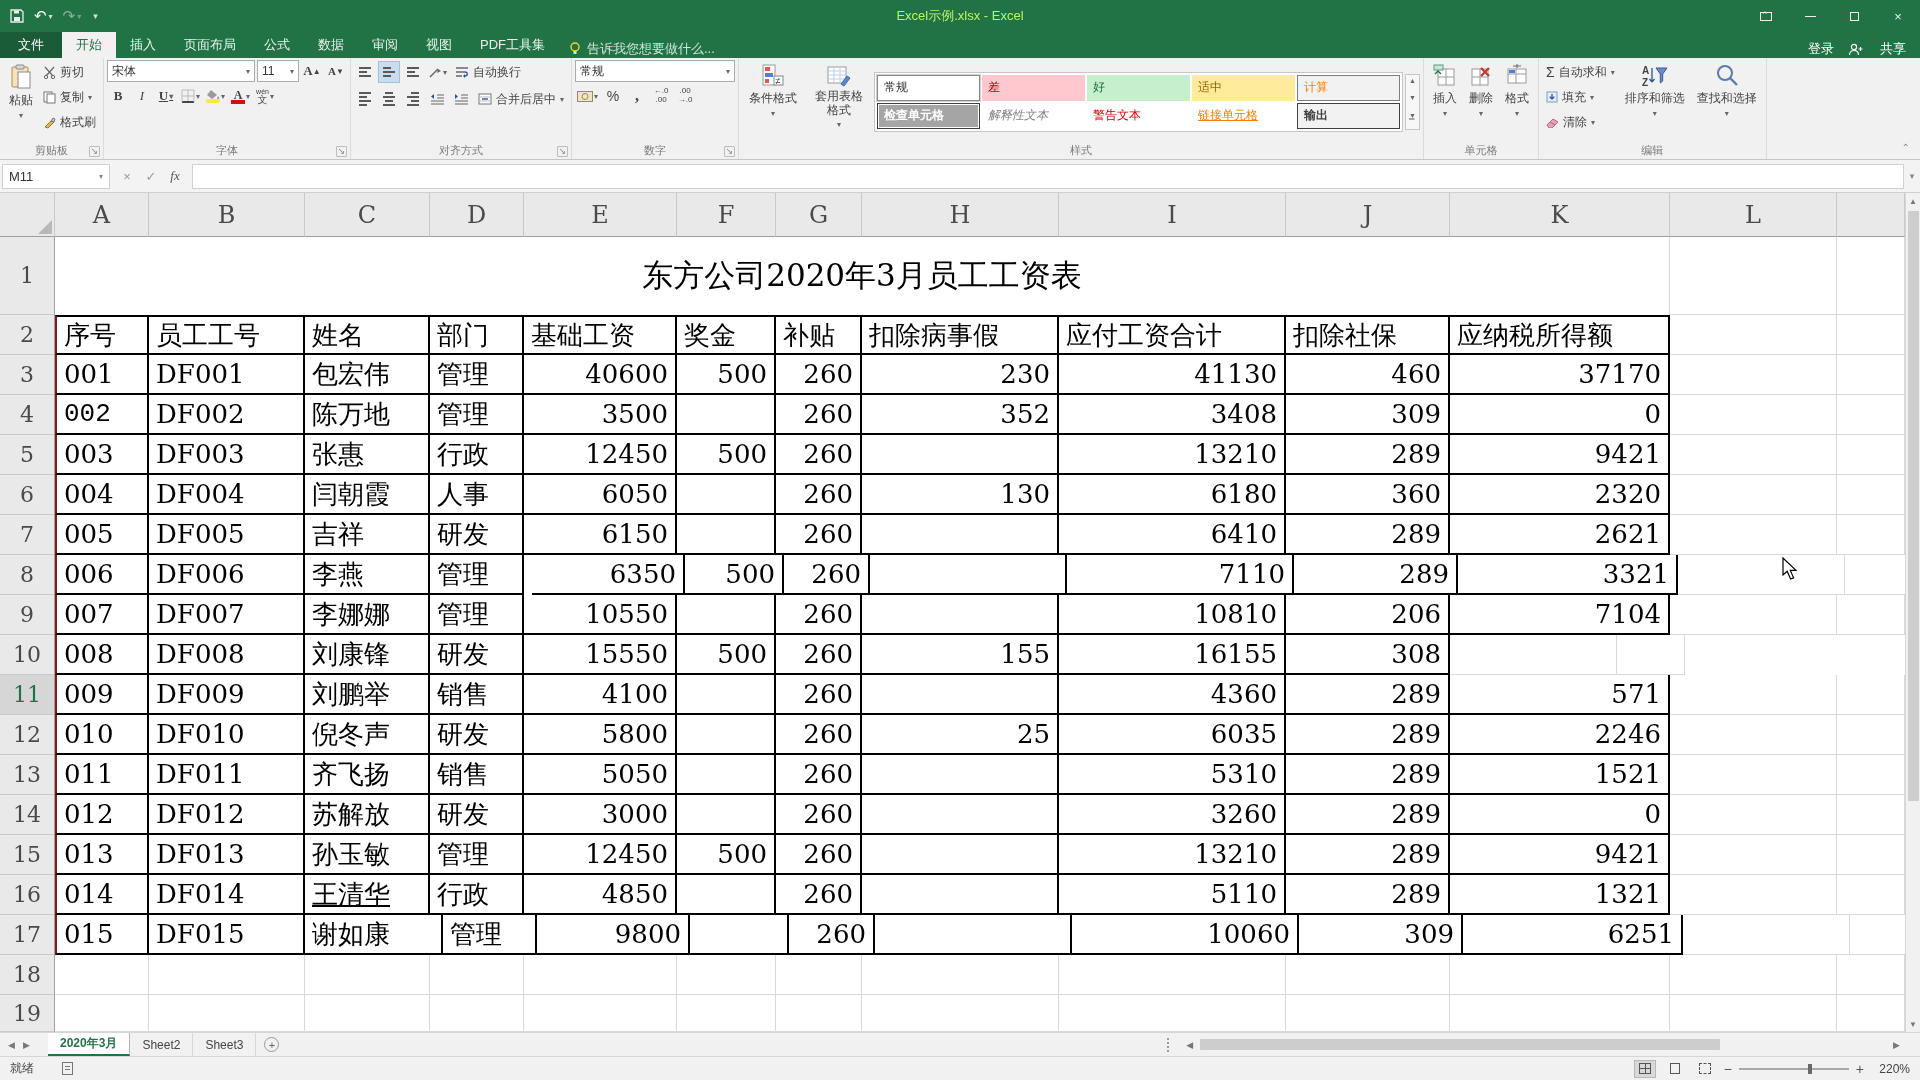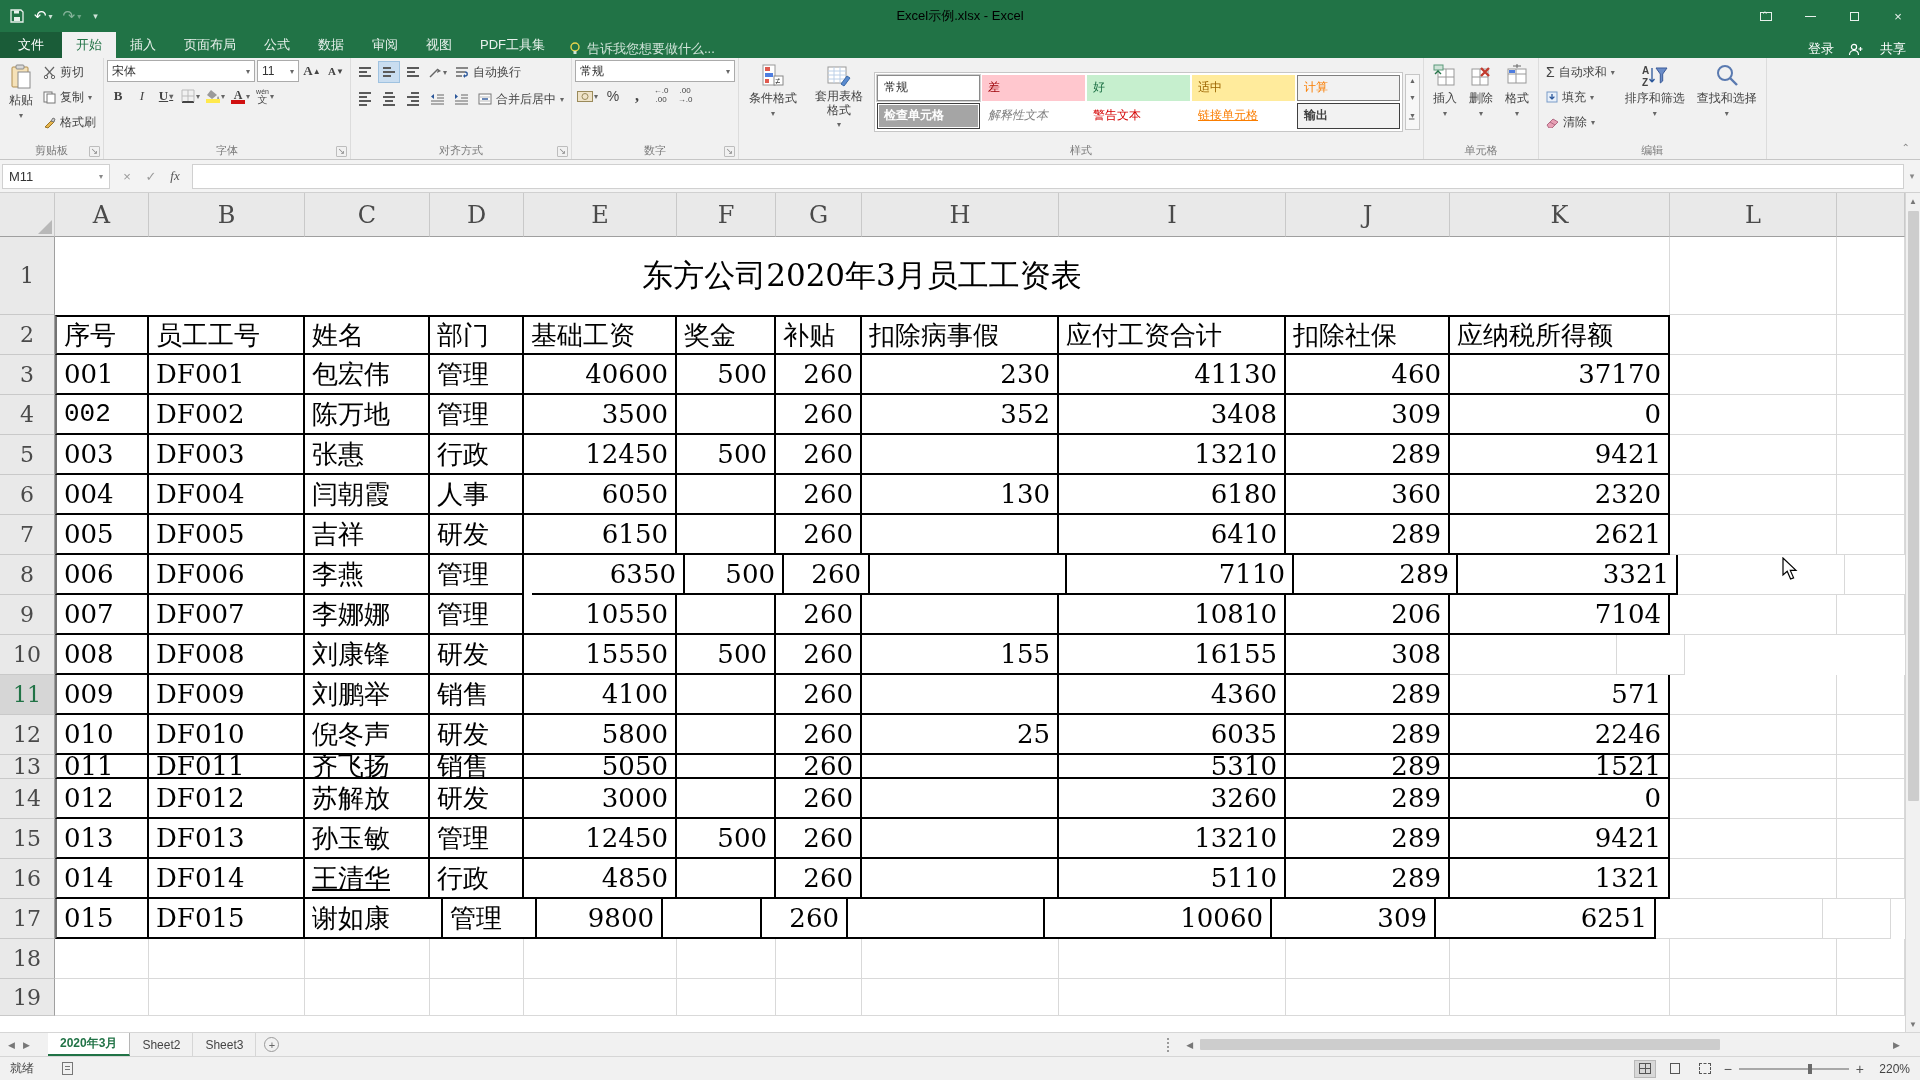--- a/index.html
+++ b/index.html
@@ -6,21 +6,21 @@
   html,body { width:1920px; height:1080px; overflow:hidden; }
   body { font-family:"Liberation Sans","DejaVu Sans",sans-serif; font-size:13px; color:#333; }
   .app { position:relative; width:1920px; height:1080px; background:#fff; }
 
   
   .titlebar { height:32px; background:#217346; display:flex; align-items:center; position:relative; color:#fff; }
   .qat { display:flex; align-items:center; gap:10px; padding-left:10px; }
   .qat .qbtn { display:flex; align-items:center; color:#fff; font-size:15px; }
   .qbtn .dd { font-size:8px; margin-left:2px; color:#cfe3d8; }
   .qbtn.dim { opacity:.45; }
-  .tb-title { position:absolute; left:0; right:0; text-align:center; font-size:13px; color:#000000; pointer-events:none; }
+  .tb-title { position:absolute; left:0; right:0; text-align:center; font-size:13px; color:#bef264; pointer-events:none; }
   .win-controls { margin-left:auto; display:flex; height:32px; }
   .wbtn { width:44px; height:32px; display:flex; align-items:center; justify-content:center; color:#e8f1ec; font-size:13px; }
   .bar-icon { width:11px; height:1px; background:#e8f1ec; }
   .restore-icon { width:9px; height:9px; border:1px solid #e8f1ec; }
   .ribdisp-icon { width:12px; height:9px; border:1px solid #e8f1ec; position:relative; }
   .ribdisp-icon:after { content:"^"; position:absolute; top:-4px; left:2px; font-size:8px; }
 
   
   .tabrow { height:26px; background:#217346; display:flex; align-items:flex-end; color:#e8f1ec; }
   .ftab { padding:4px 18px; background:#1a5c38; color:#fff; height:26px; display:flex; align-items:center; }
@@ -90,21 +90,21 @@
   .grow { display:flex; }
   .c { overflow:hidden; white-space:nowrap; flex:none; font-family:"DejaVu Serif","Liberation Serif",serif; }
   .colhead { background:#e9e9e9; border-right:1px solid #c9c9c9; border-bottom:1px solid #9f9f9f; color:#4a4a4a; font-size:24px; display:flex; align-items:center; justify-content:center; }
   .corner { position:relative; }
   .corner:after { content:""; position:absolute; right:2px; bottom:2px; border-style:solid; border-width:0 0 14px 14px; border-color:transparent transparent #b8b8b8 transparent; }
   .rowhead { background:#e9e9e9; border-right:1px solid #9f9f9f; border-bottom:1px solid #c9c9c9; color:#4a4a4a; font-size:22px; display:flex; align-items:center; justify-content:center; font-family:"DejaVu Serif","Liberation Serif",serif; }
   .rowhead.selrow { background:#d6d6d6; color:#217346; }
   .cell { font-size:26px; color:#000; display:flex; align-items:center; padding:0 7px; }
   .lt { border-right:1px solid #d9d9d9; border-bottom:1px solid #d9d9d9; }
   .dark { border-right:2px solid #000; border-bottom:2px solid #000; }
-  .dark.first { border-left:2px solid #737373; }
+  .dark.first { border-left:2px solid #7f1d1d; }
   .toprow { border-top:2px solid #000; }
   .num { justify-content:flex-end; }
   .txt { justify-content:flex-start; }
   .titlecell { font-size:31px; justify-content:center; border-right:1px solid #d9d9d9; }
   .vscroll { position:absolute; right:0; top:0; bottom:0; width:15px; background:#f1f1f1; border-left:1px solid #d6d6d6; display:flex; flex-direction:column; align-items:center; }
   .varrow { height:16px; font-size:8px; color:#777; display:flex; align-items:center; }
   .vthumb { width:11px; height:590px; background:#cdcdcd; border-radius:1px; margin-top:2px; }
   .vspacer { flex:1; }
 
   
@@ -768,21 +768,21 @@
           <div class="c cell dark num" style="width: 153px;">5800</div>
           <div class="c cell dark num" style="width: 99px;"></div>
           <div class="c cell dark num" style="width: 86px;">260</div>
           <div class="c cell dark num" style="width: 197px;">25</div>
           <div class="c cell dark num" style="width: 227px;">6035</div>
           <div class="c cell dark num" style="width: 164px;">289</div>
           <div class="c cell dark num" style="width: 220px;">2246</div>
           <div class="c cell lt" style="width: 167px;"></div>
           <div class="c cell lt" style="width: 68px;"></div>
         </div>
-        <div class="grow" style="height: 24px;">
+        <div class="grow" style="height: 40px;">
           <div class="c rowhead" style="width: 55px;">13</div>
           <div class="c cell dark txt first" style="width: 94px;">011</div>
           <div class="c cell dark txt" style="width: 156px;">DF011</div>
           <div class="c cell dark txt" style="width: 125px;">齐飞扬</div>
           <div class="c cell dark txt" style="width: 94px;">销售</div>
           <div class="c cell dark num" style="width: 153px;">5050</div>
           <div class="c cell dark num" style="width: 99px;"></div>
           <div class="c cell dark num" style="width: 86px;">260</div>
           <div class="c cell dark num" style="width: 197px;"></div>
           <div class="c cell dark num" style="width: 227px;">5310</div>
@@ -838,21 +838,21 @@
           <div class="c cell dark num" style="width: 220px;">1321</div>
           <div class="c cell lt" style="width: 167px;"></div>
           <div class="c cell lt" style="width: 68px;"></div>
         </div>
         <div class="grow" style="height: 40px;">
           <div class="c rowhead" style="width: 55px;">17</div>
           <div class="c cell dark txt first" style="width: 94px;">015</div>
           <div class="c cell dark txt" style="width: 156px;">DF015</div>
           <div class="c cell dark txt" style="width: 138px;">谢如康</div>
           <div class="c cell dark txt" style="width: 94px;">管理</div>
-          <div class="c cell dark num" style="width: 126px;">9800</div>
+          <div class="c cell dark num" style="width: 153px;">9800</div>
           <div class="c cell dark num" style="width: 99px;"></div>
           <div class="c cell dark num" style="width: 86px;">260</div>
           <div class="c cell dark num" style="width: 197px;"></div>
           <div class="c cell dark num" style="width: 227px;">10060</div>
           <div class="c cell dark num" style="width: 164px;">309</div>
           <div class="c cell dark num" style="width: 220px;">6251</div>
           <div class="c cell lt" style="width: 167px;"></div>
           <div class="c cell lt" style="width: 68px;"></div>
         </div>
         <div class="grow" style="height: 40px;">

